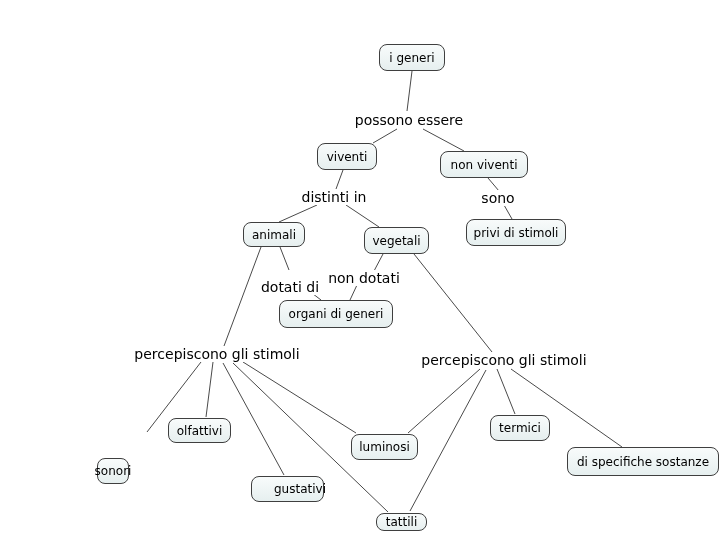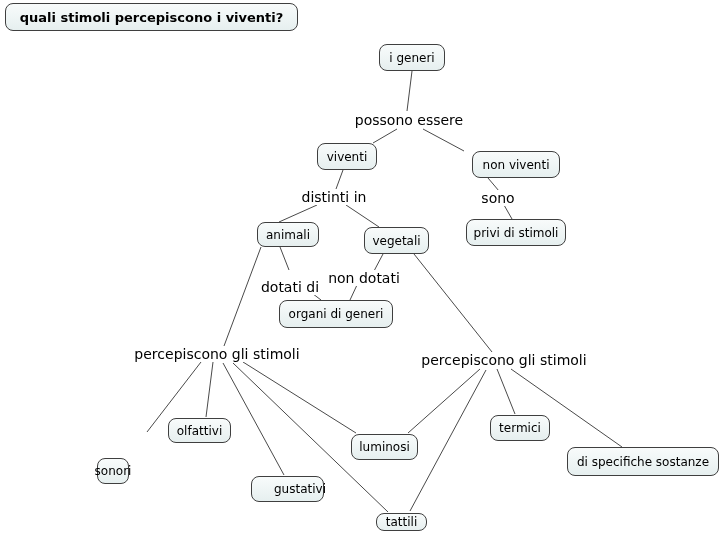--- a/index.html
+++ b/index.html
@@ -64,27 +64,26 @@
       <line x1="201" y1="362" x2="147" y2="432" stroke="#4a4a4a" stroke-width="1"></line>
       <line x1="213" y1="362" x2="206" y2="417" stroke="#4a4a4a" stroke-width="1"></line>
       <line x1="223" y1="363" x2="284" y2="475" stroke="#4a4a4a" stroke-width="1"></line>
       <line x1="233" y1="363" x2="388" y2="512" stroke="#4a4a4a" stroke-width="1"></line>
       <line x1="243" y1="362" x2="356" y2="433" stroke="#4a4a4a" stroke-width="1"></line>
       <line x1="480" y1="369" x2="408" y2="433" stroke="#4a4a4a" stroke-width="1"></line>
       <line x1="486" y1="370" x2="410" y2="511" stroke="#4a4a4a" stroke-width="1"></line>
       <line x1="497" y1="369" x2="515" y2="414" stroke="#4a4a4a" stroke-width="1"></line>
       <line x1="511" y1="369" x2="622" y2="447" stroke="#4a4a4a" stroke-width="1"></line>
     </svg>
-  <div class="title-node" style="left: 5px; top: 3px; width: 293px; height: 28px;">quali stimoli percepiscono i viventi?</div>
   <div id="nodes-layer">
       <div class="concept-node" style="left: 379px; top: 44px; width: 66px; height: 27px;">i generi</div>
       <div class="concept-node" style="left: 317px; top: 143px; width: 60px; height: 27px;">viventi</div>
-      <div class="concept-node" style="left: 440px; top: 151px; width: 88px; height: 27px; margin-left: 32px;">non viventi</div>
+      <div class="concept-node" style="left: 440px; top: 151px; width: 88px; height: 27px;">non viventi</div>
       <div class="concept-node" style="left: 466px; top: 219px; width: 100px; height: 27px;">privi di stimoli</div>
-      <div class="concept-node" style="left: 243px; top: 222px; width: 62px; height: 25px; margin-left: 14px;">animali</div>
+      <div class="concept-node" style="left: 243px; top: 222px; width: 62px; height: 25px;">animali</div>
       <div class="concept-node" style="left: 364px; top: 227px; width: 65px; height: 27px;">vegetali</div>
       <div class="concept-node" style="left: 279px; top: 300px; width: 114px; height: 28px;">organi di generi</div>
       <div class="concept-node" style="left: 97px; top: 458px; width: 32px; height: 26px; text-align: right;">sonori</div>
       <div class="concept-node" style="left: 168px; top: 418px; width: 63px; height: 25px;">olfattivi</div>
       <div class="concept-node" style="left: 251px; top: 476px; width: 73px; height: 26px; padding-left: 25px;">gustativi</div>
       <div class="concept-node" style="left: 351px; top: 434px; width: 67px; height: 26px;">luminosi</div>
       <div class="concept-node" style="left: 376px; top: 513px; width: 51px; height: 18px;">tattili</div>
       <div class="concept-node" style="left: 490px; top: 415px; width: 60px; height: 26px;">termici</div>
       <div class="concept-node" style="left: 567px; top: 447px; width: 152px; height: 29px;">di specifiche sostanze</div>
       <div class="connector-label" style="left: 409px; top: 120px;">possono essere</div>

